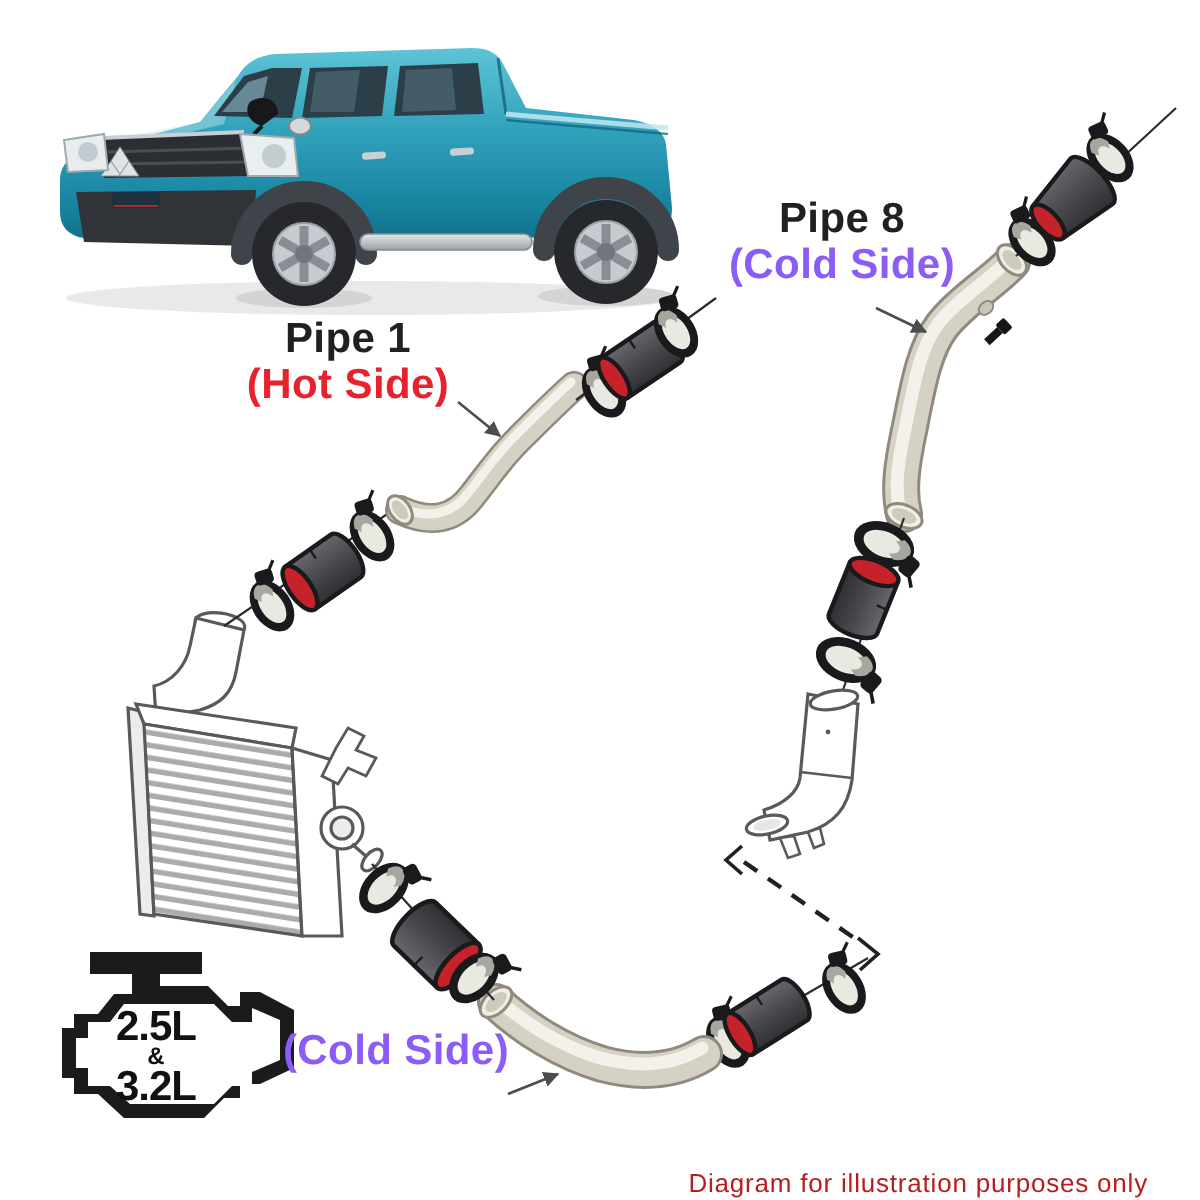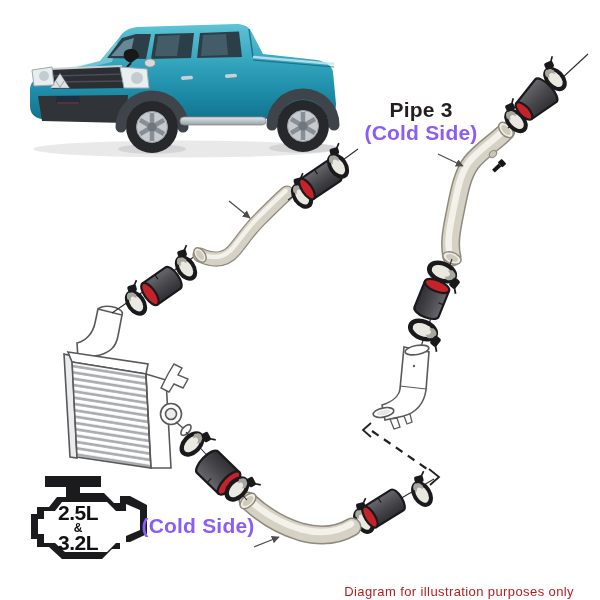--- a/index.html
+++ b/index.html
@@ -264,22 +264,24 @@
              31,514 37,514 37,507 49,507 57,497 66,497 66,487 45,487 Z" fill="#1b1b1d"></path>
     <path d="M62,502 L107,502 116,511 126,511 126,504 140,510 140,530 126,536 126,543 116,543
              107,552 65,552 55,543 44,543 44,534 38,534 38,519 44,519 44,511 55,511 Z" fill="#ffffff"></path>
     <text x="78" y="520" text-anchor="middle" font-family="Liberation Sans, sans-serif" font-size="21" font-weight="bold" fill="#111" letter-spacing="-0.5">2.5L</text>
     <text x="78" y="532" text-anchor="middle" font-family="Liberation Sans, sans-serif" font-size="12" font-weight="bold" fill="#111">&amp;</text>
     <text x="78" y="550" text-anchor="middle" font-family="Liberation Sans, sans-serif" font-size="21" font-weight="bold" fill="#111" letter-spacing="-0.5">3.2L</text>
   </g>
 </svg>
 
   <div class="part-label" style="left:89px;top:158px;width:170px;">
+    <div>Pipe 1</div>
+    <div class="side-hot">(Hot Side)</div>
   </div>
   <div class="part-label" style="left:336px;top:98px;width:170px;">
-    <div>Pipe 3</div>
+    <div>Pipe 8</div>
     <div class="side-cold">(Cold Side)</div>
   </div>
   <div class="part-label" style="left:113px;top:514px;width:170px;">
     <div class="side-cold">(Cold Side)</div>
   </div>
   <div class="footnote">Diagram for illustration purposes only</div>
 </div>
 
 </body></html>

